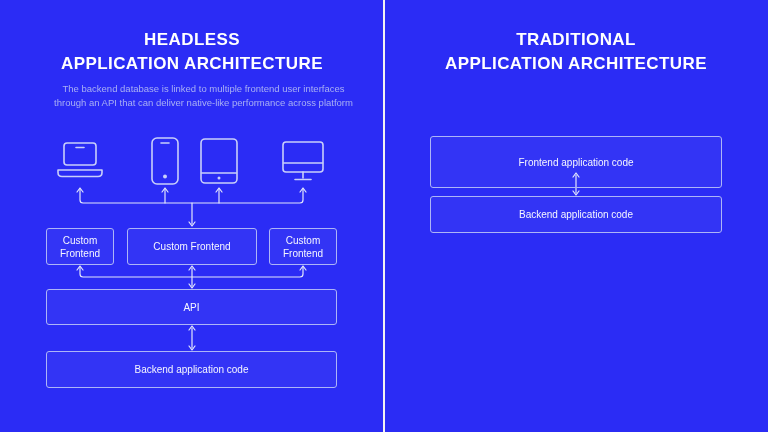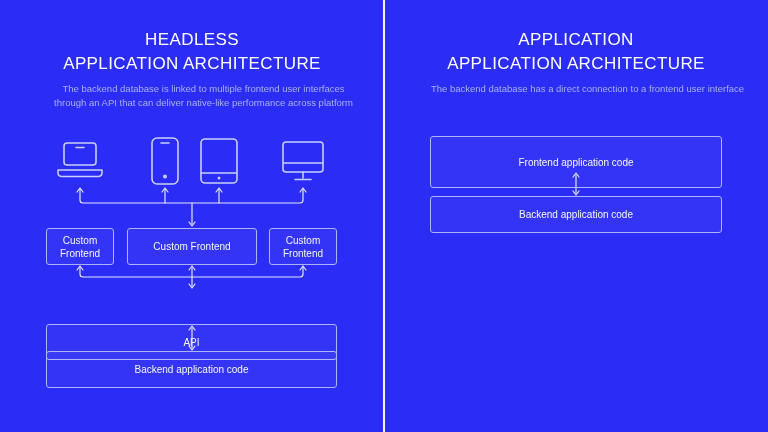--- a/index.html
+++ b/index.html
@@ -23,42 +23,42 @@
   .panel{position:absolute;top:0;width:384px;height:432px;}
   .panel.left{left:0;}
   .panel.right{left:384px;}
   .divider{
     position:absolute;left:383px;top:0;width:2px;height:432px;
     background:var(--divider);
   }
   .title{
     position:absolute;left:0;top:28px;width:100%;
     text-align:center;color:var(--title-color);
-    font-size:17px;line-height:24px;font-weight:normal;
+    font-size:17px;line-height:24px;font-weight:bold;
     letter-spacing:.4px;white-space:nowrap;
   }
   .subtitle{
     position:absolute;left:0;top:82px;width:100%;
     text-align:center;color:var(--subtitle-color);
     font-size:9.5px;line-height:14px;white-space:nowrap;padding-left:23px;
   }
   .box{
     position:absolute;
     border:1px solid var(--box-border);
     border-radius:3px;
     background:rgba(255,255,255,0.04);
     color:var(--box-text);
     font-size:10px;line-height:13px;
     display:flex;align-items:center;justify-content:center;
     text-align:center;
   }
   .box.custom-left  {left:46px; top:228px;width:68px; height:37px;padding:0 6px;}
   .box.custom-mid   {left:127px;top:228px;width:130px;height:37px;}
   .box.custom-right {left:269px;top:228px;width:68px; height:37px;padding:0 6px;}
-  .box.api          {left:46px; top:289px;width:291px;height:36px;margin-top:35px;}
+  .box.api          {left:46px; top:289px;width:291px;height:36px;}
   .box.backend-l    {left:46px; top:351px;width:291px;height:37px;}
   .box.frontend-r   {left:46px; top:136px;width:292px;height:52px;}
   .box.backend-r    {left:46px; top:196px;width:292px;height:37px;}
   svg.connectors{position:absolute;left:0;top:0;width:384px;height:432px;pointer-events:none;}
   .device{position:absolute;}
   .device.laptop {left:56px; top:142px;}
   .device.phone  {left:151px;top:137px;}
   .device.tablet {left:200px;top:138px;}
   .device.monitor{left:280px;top:141px;}
 </style>
@@ -159,27 +159,24 @@
     <div class="box backend-l">
       <span>Backend application code</span>
     </div>
   </div>
 
   <div class="divider"></div>
 
   <div class="panel right">
 
     <div class="title">
-      <div>APPLICATION</div>
+      <div>TRADITIONAL</div>
       <div>APPLICATION ARCHITECTURE</div>
     </div>
 
-    <div class="subtitle">
-      <div>The backend database has a direct connection to a frontend user interface</div>
-    </div>
 
     <svg class="connectors" viewBox="0 0 384 432">
       <g fill="none" stroke="var(--line-color)" stroke-width="1.2" stroke-linecap="round" stroke-linejoin="round">
         <g>
           <line x1="192" y1="175" x2="192" y2="193"></line>
           <path d="M189 177 L192 173 L195 177"></path>
           <path d="M189 191 L192 195 L195 191"></path>
         </g>
       </g>
     </svg>

